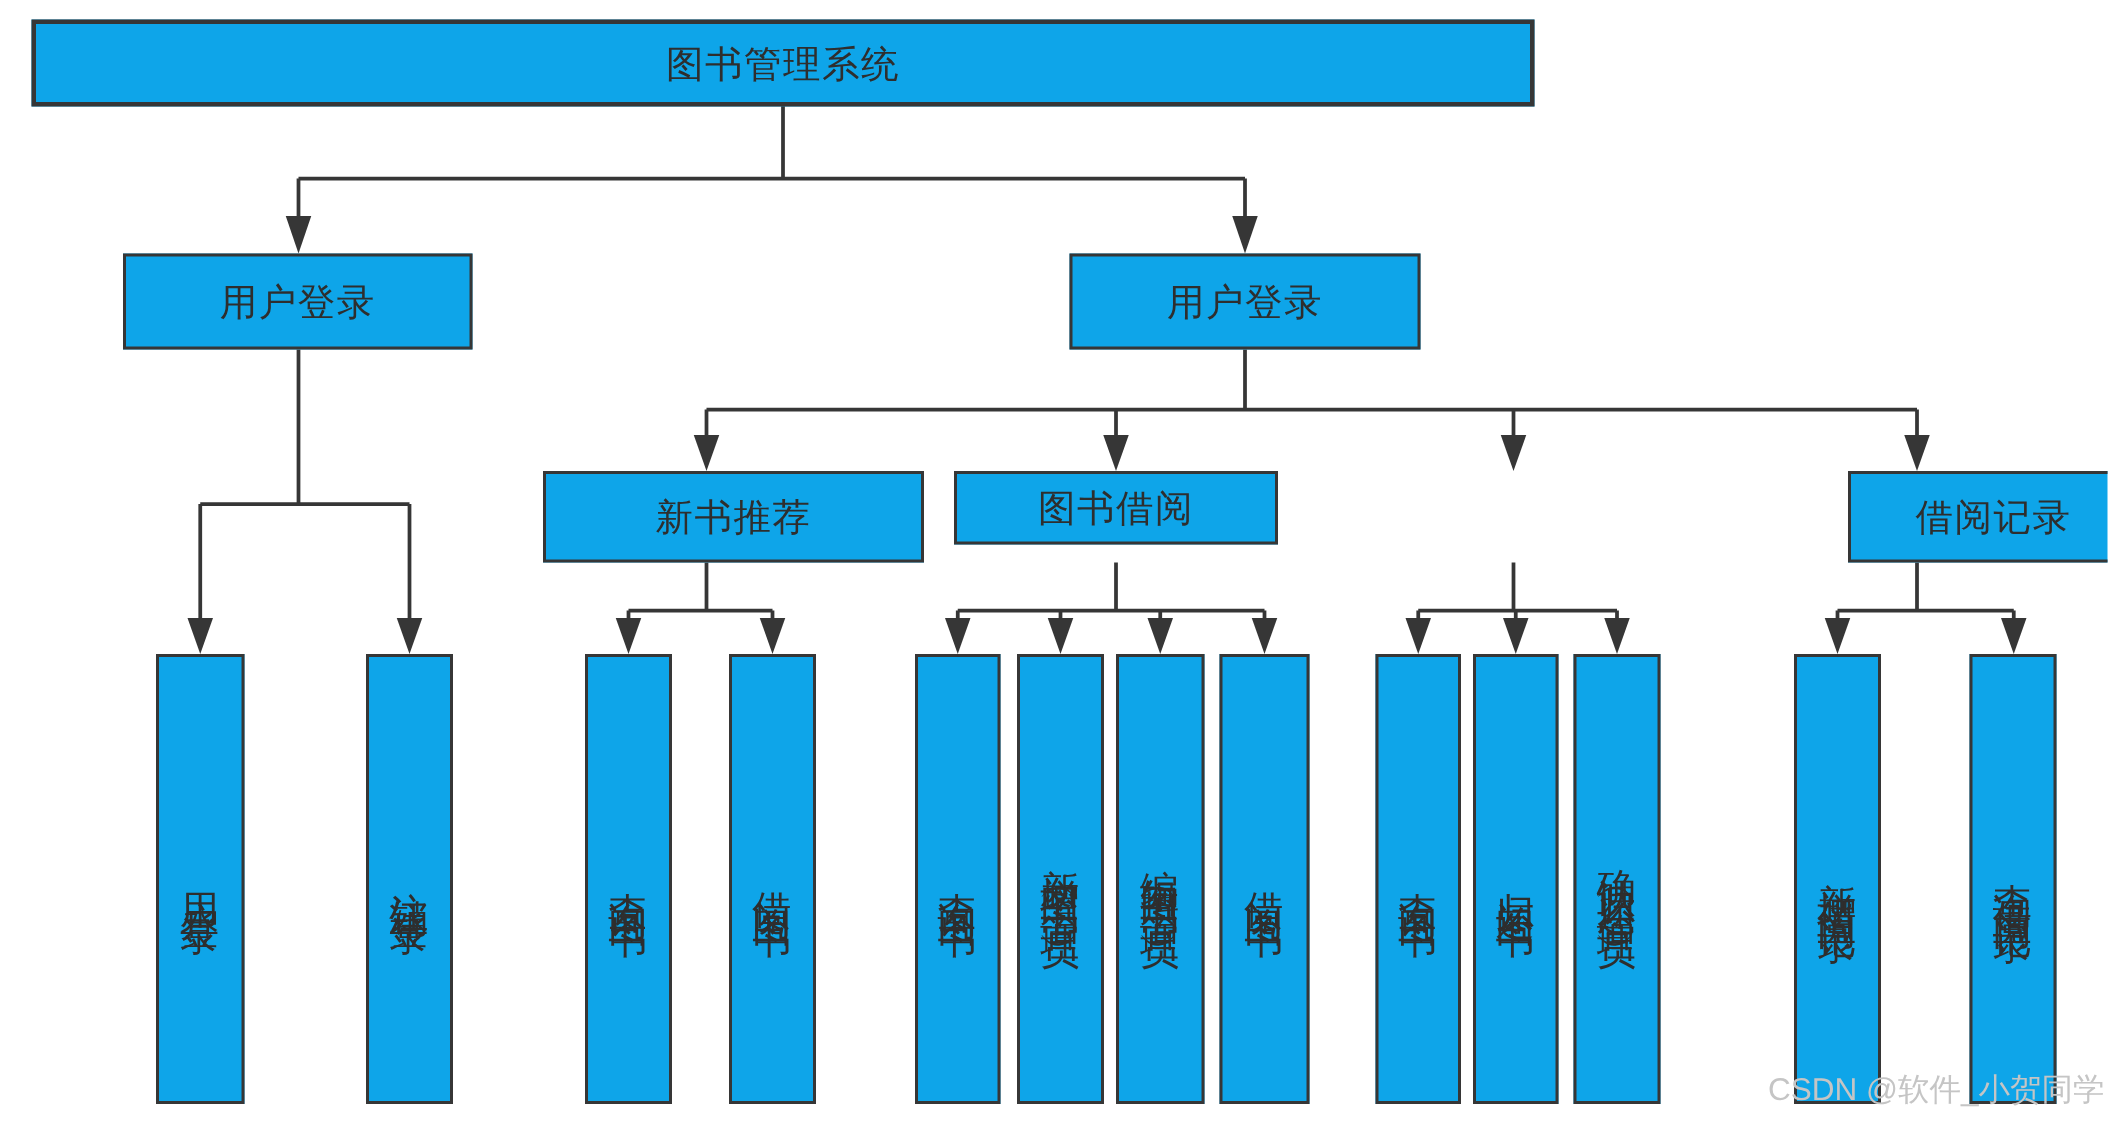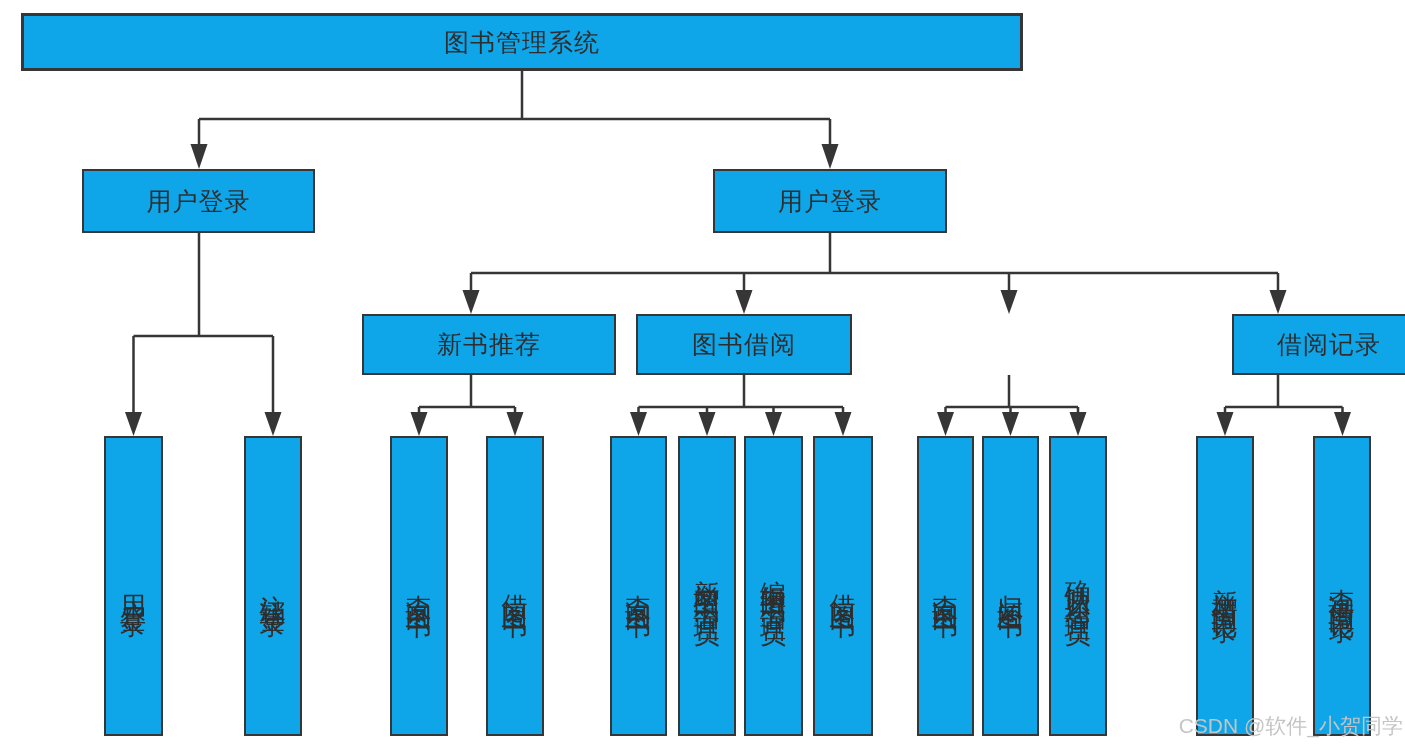--- a/index.html
+++ b/index.html
@@ -134,21 +134,21 @@
   <div class="box h" style="left:82px;top:169px;width:233px;height:64px;">
     <span>用户登录</span>
   </div>
   <div class="box h" style="left:713px;top:169px;width:234px;height:64px;">
     <span>用户登录</span>
   </div>
 
   <div class="box h" style="left:362px;top:314px;width:254px;height:61px;">
     <span>新书推荐</span>
   </div>
-  <div class="box h" style="left:636px;top:314px;width:216px;height:61px;">
+  <div class="box h" style="left:636px;top:314px;width:216px;height:49px;">
     <span>图书借阅</span>
   </div>
   <div class="box h" style="left:1232px;top:314px;width:194px;height:61px;">
     <span>借阅记录</span>
   </div>
 
   <div class="box v" style="left:104px;top:436px;width:59px;height:300px;">
     <span class="v-text">用户登录</span>
   </div>
   <div class="box v" style="left:244px;top:436px;width:58px;height:300px;">

